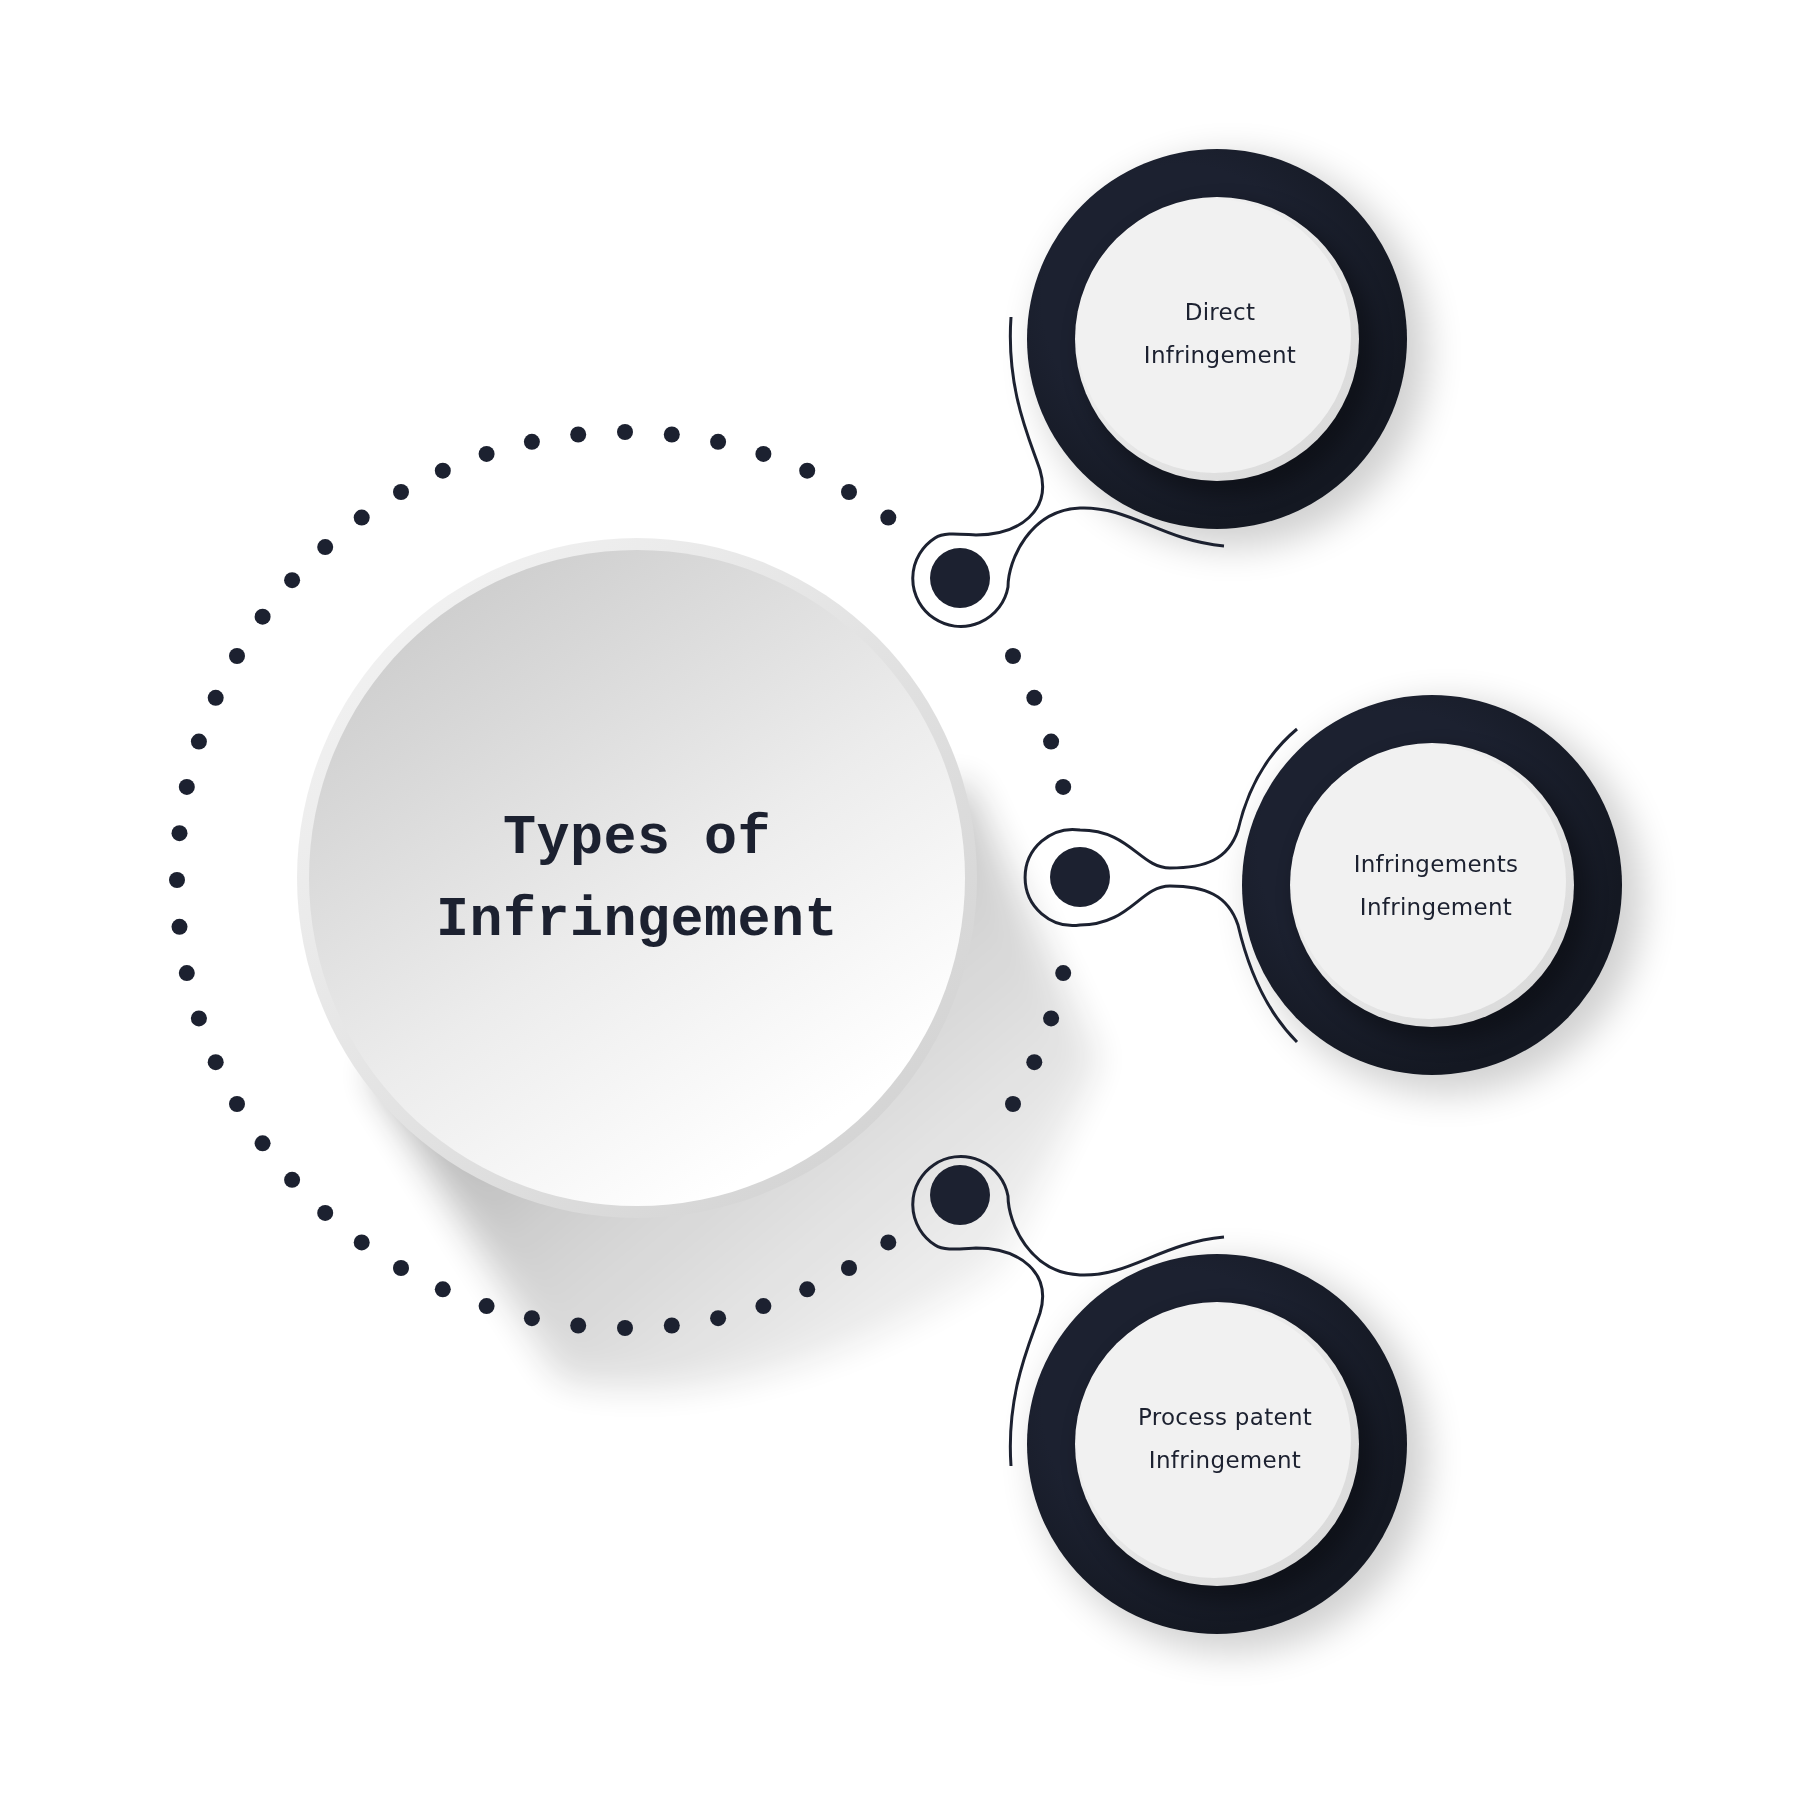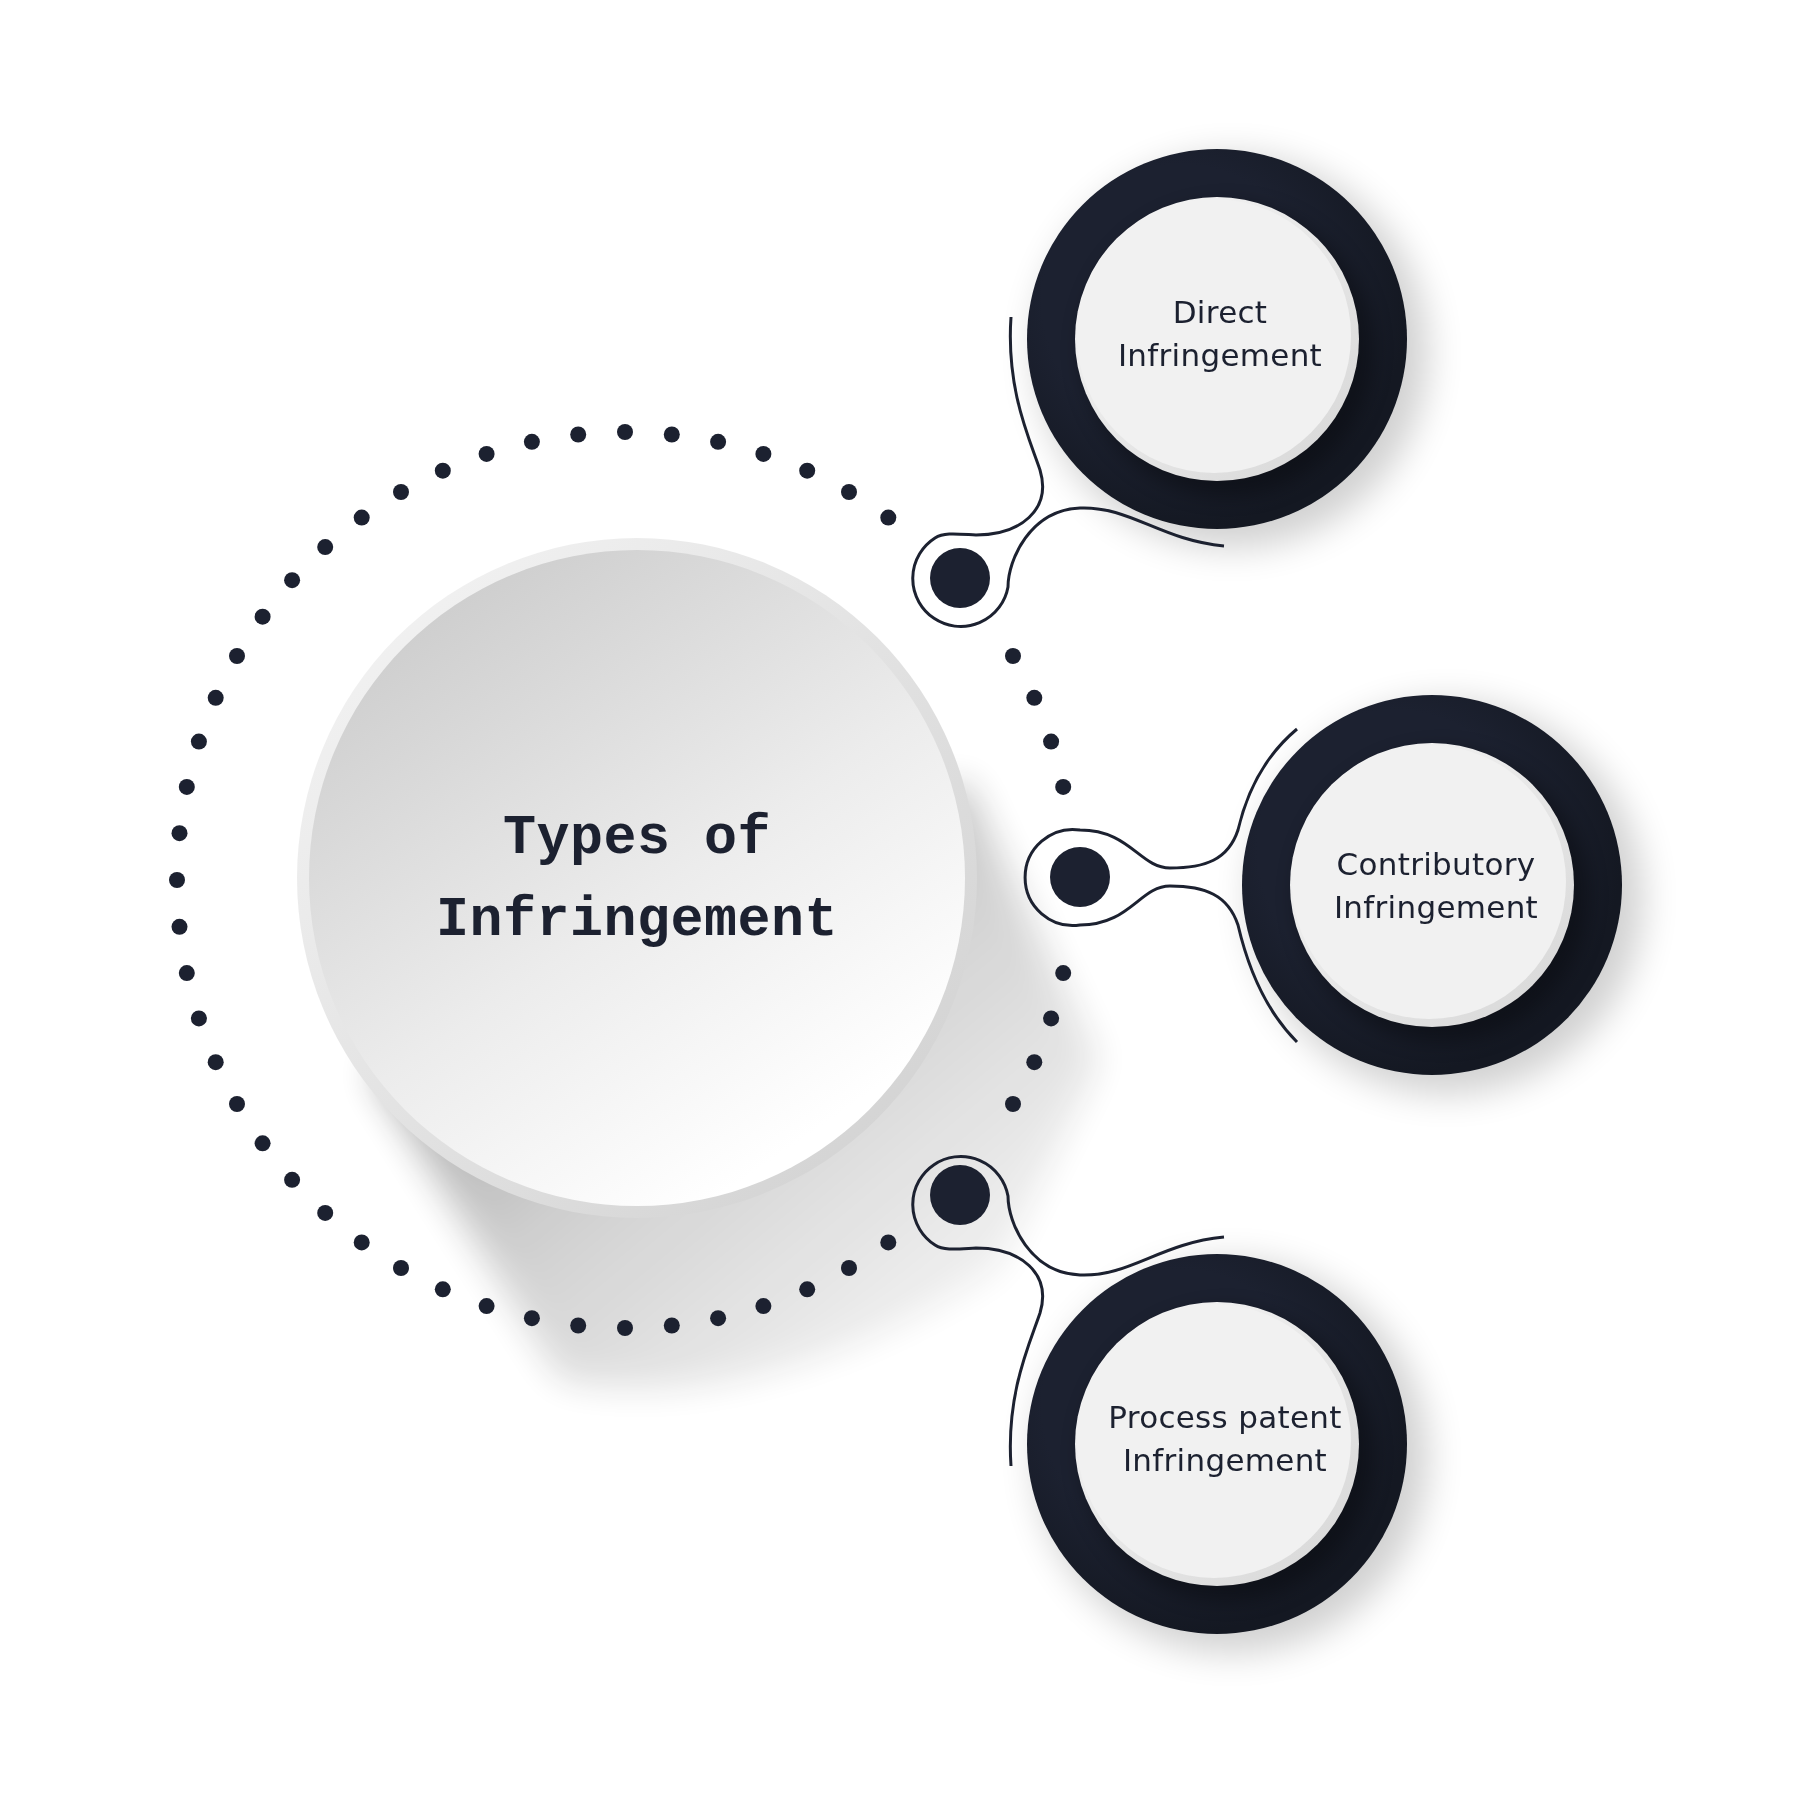--- a/index.html
+++ b/index.html
@@ -13,21 +13,21 @@
     white-space: nowrap;
     transform: translate(-50%, -50%);
   }
   .title-label {
     font-size: 55px;
     font-weight: bold;
     line-height: 82px;
     letter-spacing: 0.5px;
   }
   .bubble-label {
-    font-size: 31px;
+    font-size: 23px;
     font-weight: normal;
     line-height: 43px;
     letter-spacing: 0.3px;
   }
   .bubble-label span, .title-label span { display: block; }
 </style>
 </head>
 <body>
 
 <svg id="canvas" viewBox="0 0 1800 1800" xmlns="http://www.w3.org/2000/svg">
@@ -174,20 +174,20 @@
   <span>Types of</span>
   <span>Infringement</span>
 </div>
 
 <div class="label bubble-label" style="left:1220px; top:334px;">
   <span>Direct</span>
   <span>Infringement</span>
 </div>
 
 <div class="label bubble-label" style="left:1436px; top:886px;">
-  <span>Contributory</span>
+  <span>Infringements</span>
   <span>Infringement</span>
 </div>
 
 <div class="label bubble-label" style="left:1225px; top:1439px;">
   <span>Process patent</span>
   <span>Infringement</span>
 </div>
 
 </body></html>

